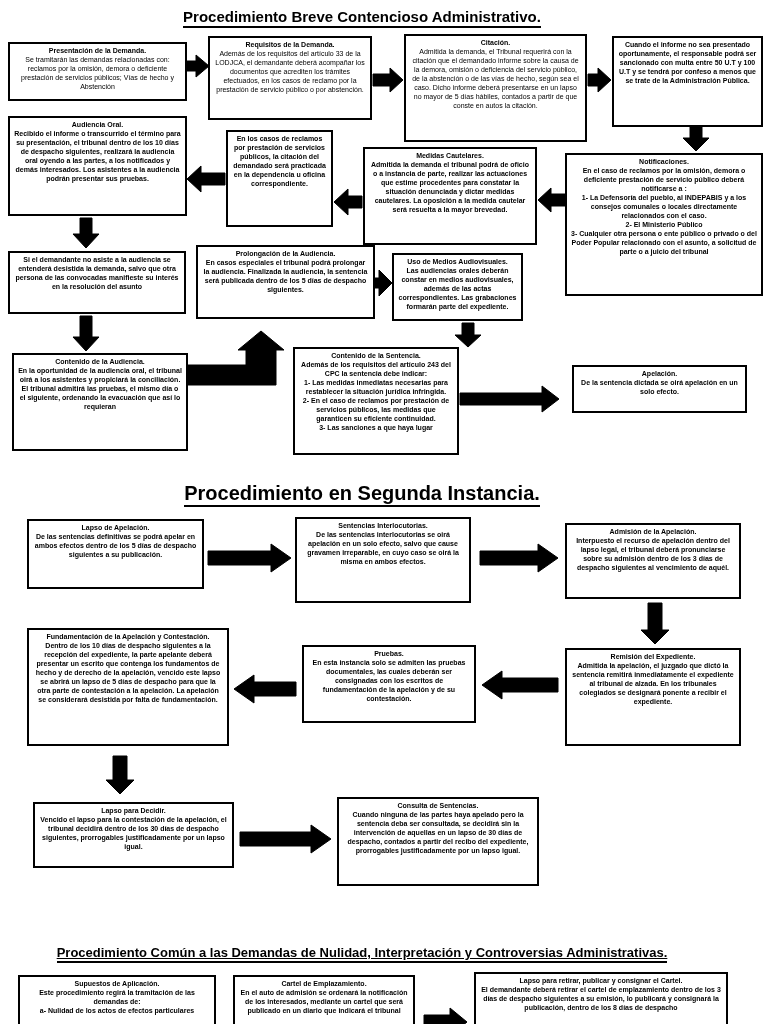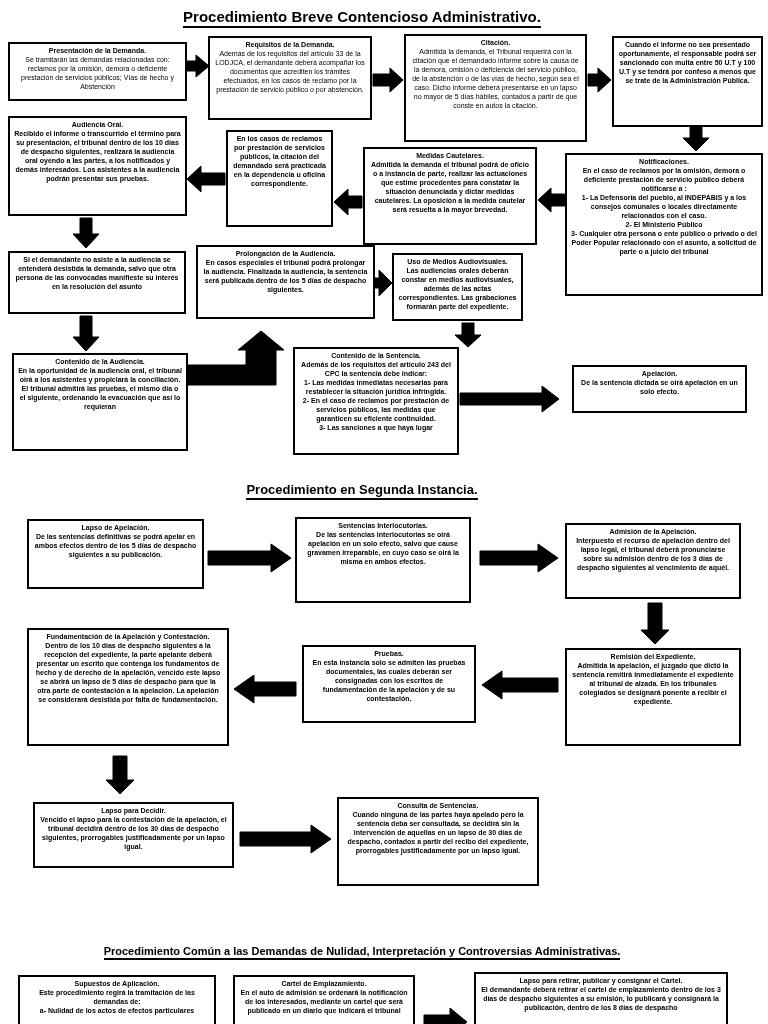--- a/index.html
+++ b/index.html
@@ -4,22 +4,22 @@
 <style>
   html,body { margin:0; padding:0; background:#e8e8e8; }
   .page {
     position:relative; width:768px; height:1024px; margin:0 auto;
     background:#ffffff; overflow:hidden; color:#000;
     font-family:"Liberation Sans", sans-serif;
   }
   .sec-title { position:absolute; left:0; width:724px; text-align:center; font-weight:bold; }
   .sec-title .ul { border-bottom:2px solid #000; padding-bottom:1px; white-space:nowrap; }
   .t1 { top:8px;  font-size:15px; }
-  .t2 { top:482px; font-size:13px; }
-  .t3 { top:945px; font-size:11px; }
+  .t2 { top:482px; font-size:20px; }
+  .t3 { top:945px; font-size:13px;text-decoration:underline; }
   .box {
     position:absolute; box-sizing:border-box; border:2px solid #000;
     background:#fff; padding:3px 4px; text-align:center;
     font-size:7px; line-height:1.28; overflow:hidden;
   }
   .box .bt { font-weight:bold; }
   .box.bd { font-weight:bold; }
   .bb { white-space:pre-line; }
   svg.arrows { position:absolute; left:0; top:0; pointer-events:none; }
   svg.arrows polygon { fill:#000; stroke:#000; stroke-width:1; stroke-linejoin:miter; }

